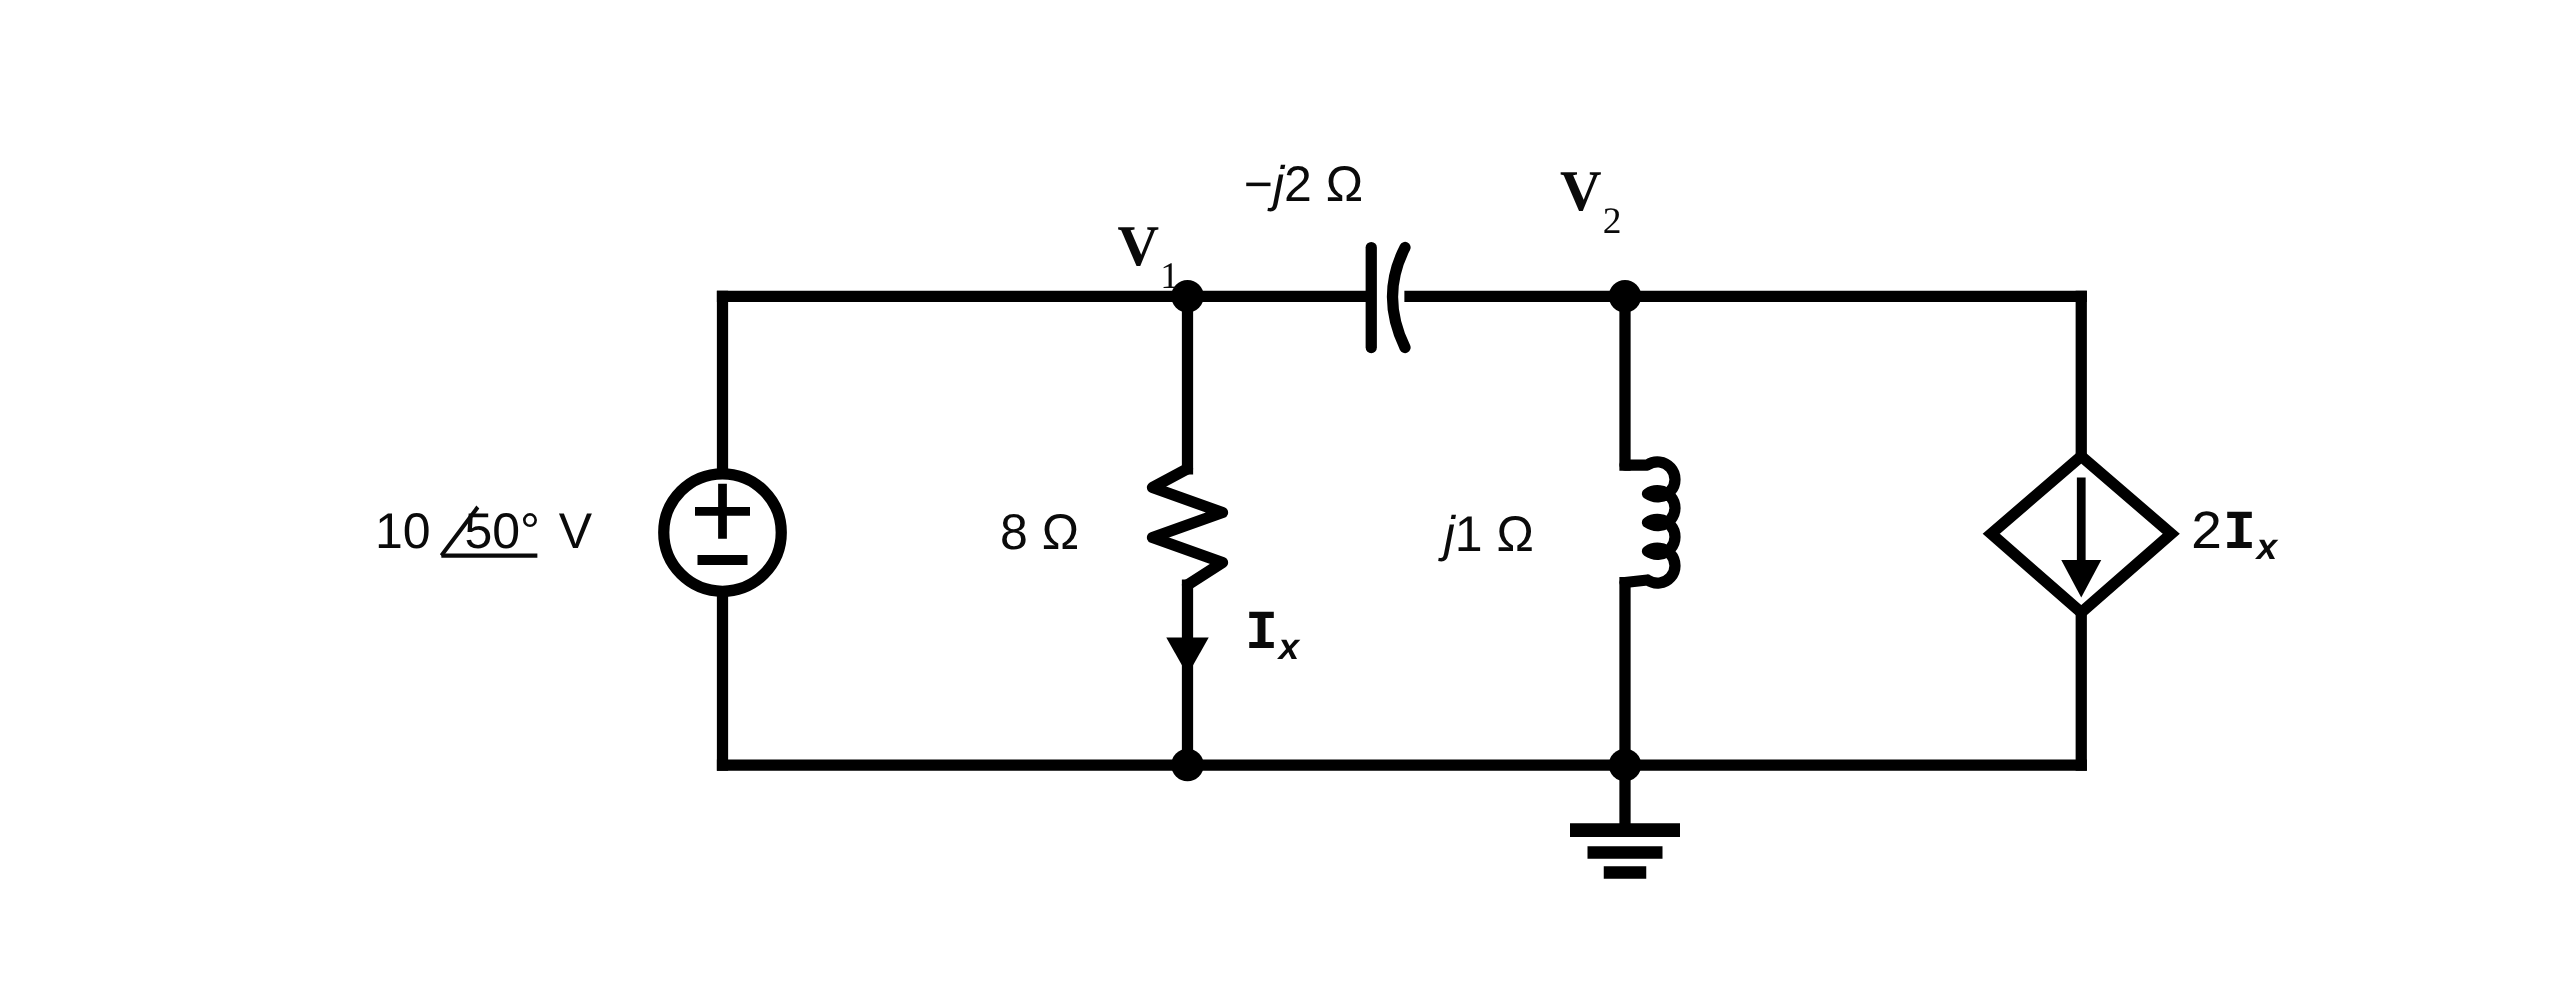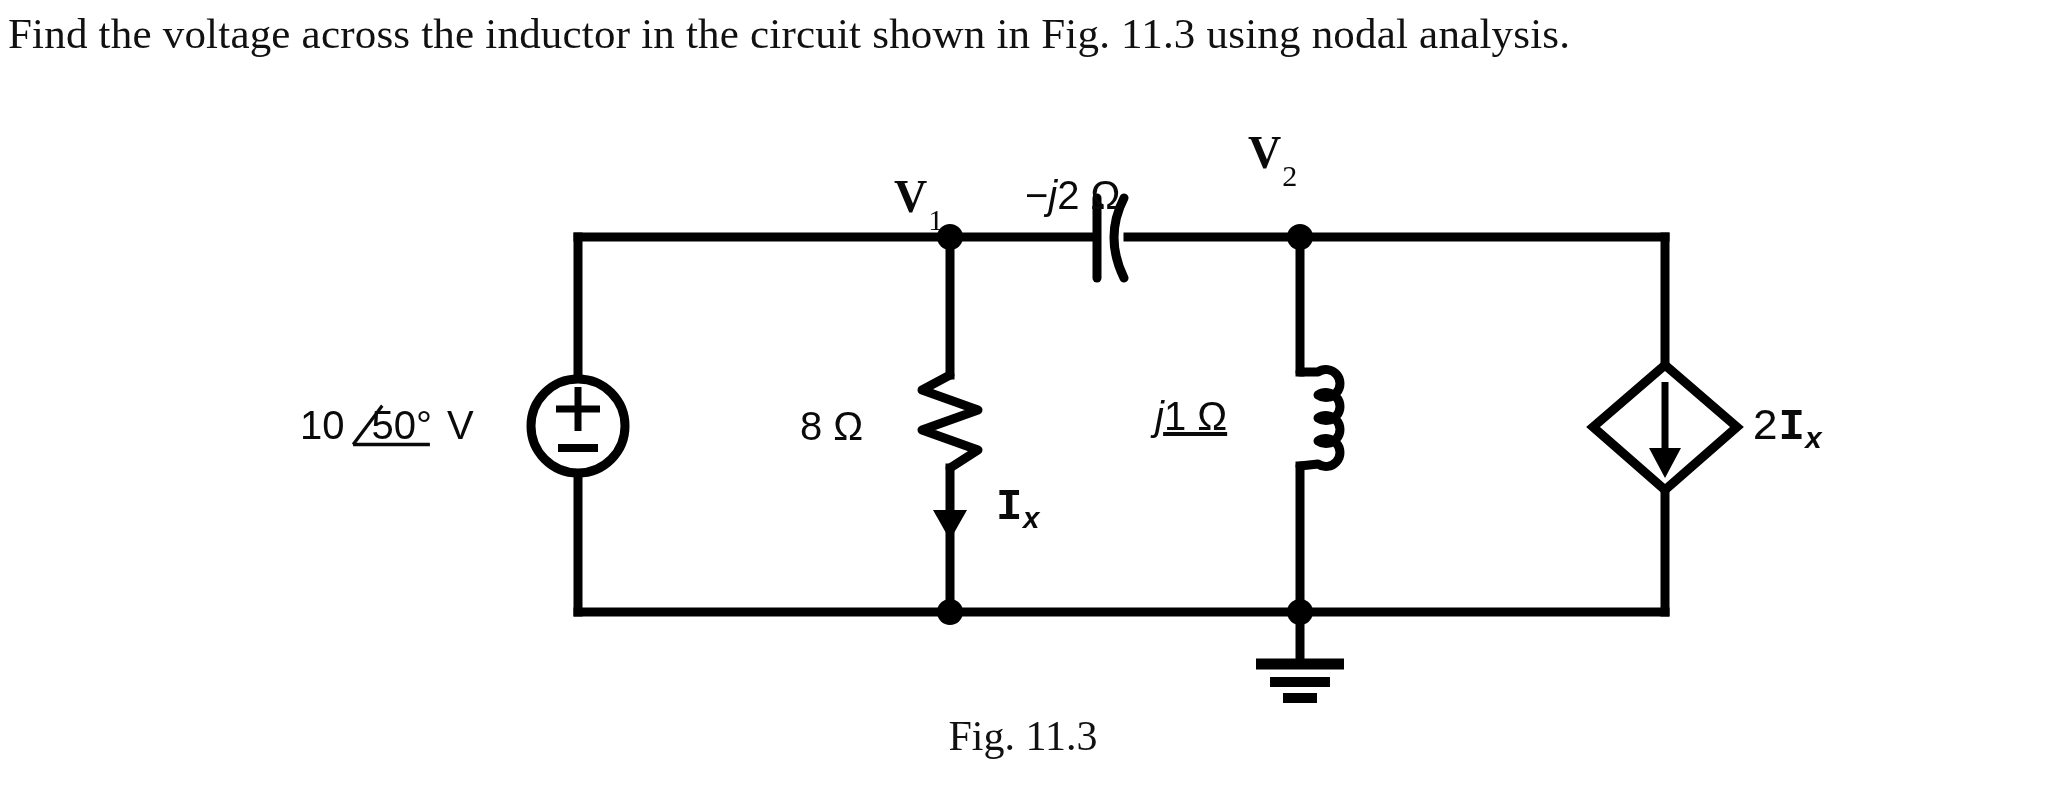--- a/index.html
+++ b/index.html
@@ -126,21 +126,20 @@
     font-family: "Liberation Serif", serif;
     font-size: 42px;
     color: #111111;
   }
 </style>
 </head>
 <body>
 
 <div id="page">
 
-  <div id="problem-statement">Find the voltage across the inductor in the circuit shown in Fig. 11.3 using nodal analysis.</div>
 
   <div id="figure-area">
 
     <svg id="circuit-svg" width="2046" height="640" viewBox="0 0 2046 640">
 
       <g stroke="#000000" stroke-width="9" fill="none" stroke-linecap="square">
 
         <line x1="578" y1="167" x2="950" y2="167"></line>
 
         <line x1="950" y1="167" x2="1095" y2="167"></line>
@@ -240,33 +239,32 @@
         </svg>
         <span class="ang-val">50°</span>
       </span>
       <span class="vunit">V</span>
     </div>
 
     <div class="lbl" id="label-r4" style="left:800px; top:334px;">
       <span>8 Ω</span>
     </div>
 
-    <div class="lbl" id="label-cap" style="left:1025px; top:56px;margin-top:47px;">
+    <div class="lbl" id="label-cap" style="left:995px; top:56px;">
       <span>−</span><span class="ital">j</span><span>2 Ω</span>
     </div>
 
-    <div class="lbl" id="label-l1" style="left:1155px; top:324px;text-decoration:underline;">
+    <div class="lbl" id="label-l1" style="left:1155px; top:336px;">
       <span class="ital">j</span><span>1 Ω</span>
     </div>
 
     <div class="lbl" id="label-ix" style="left:956px; top:412px;margin-left:40px;">
       <span>I</span><span class="sub">x</span>
     </div>
 
     <div class="lbl" id="label-dep" style="left:1752px; top:332px;">
       <span class="coef">2</span><span>I</span><span class="sub">x</span>
     </div>
 
   </div>
 
-  <div id="figure-caption">Fig. 11.3</div>
 
 </div>
 
 </body></html>

